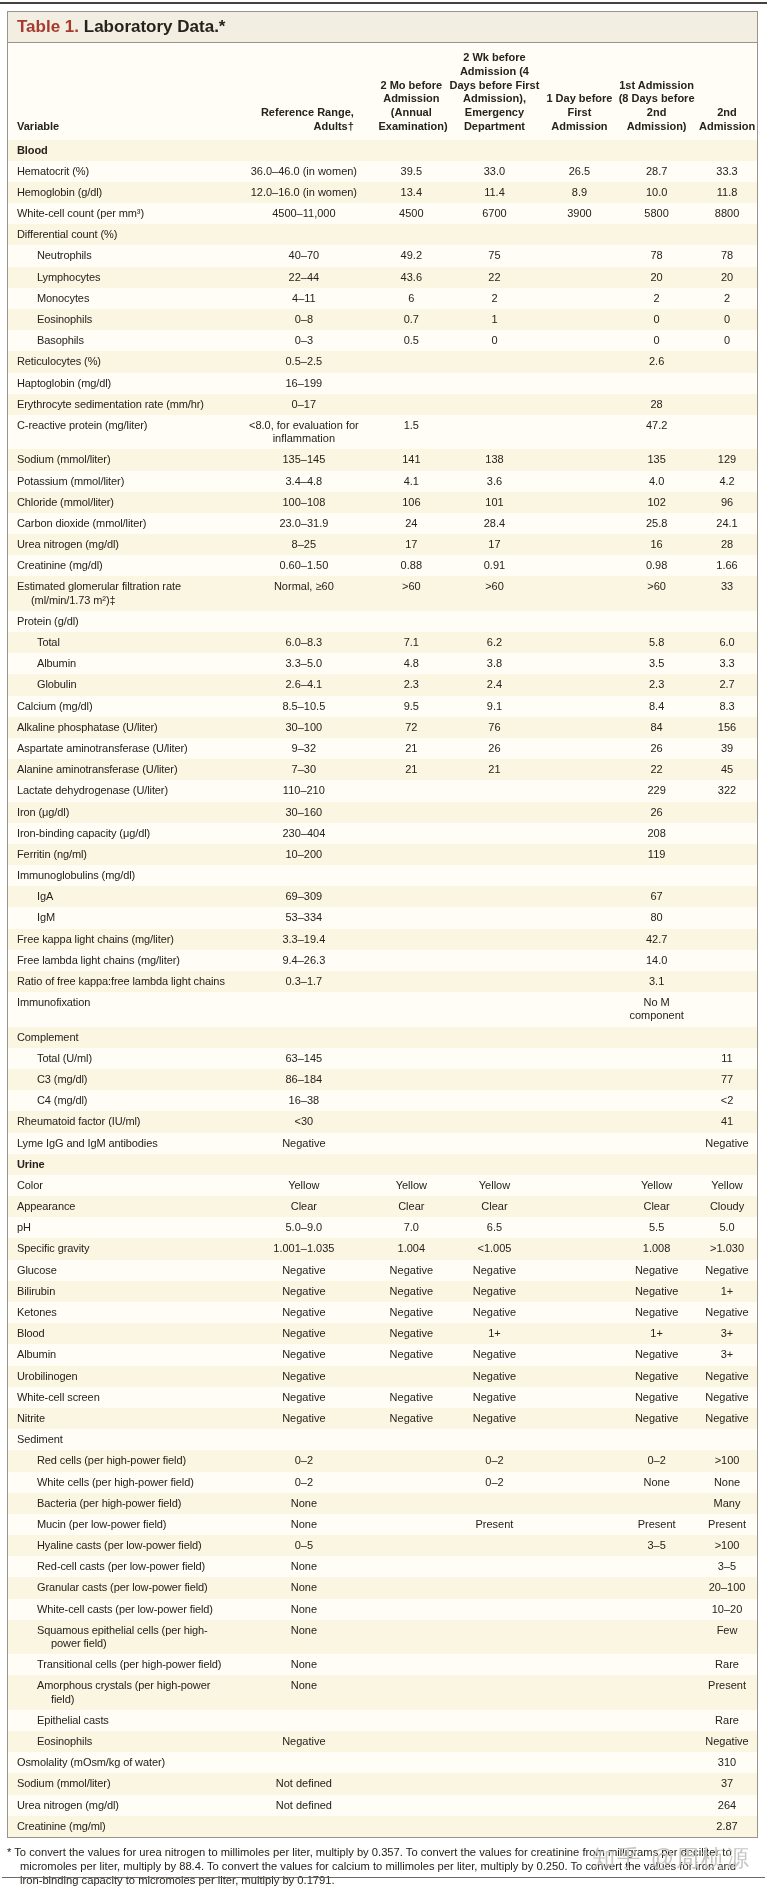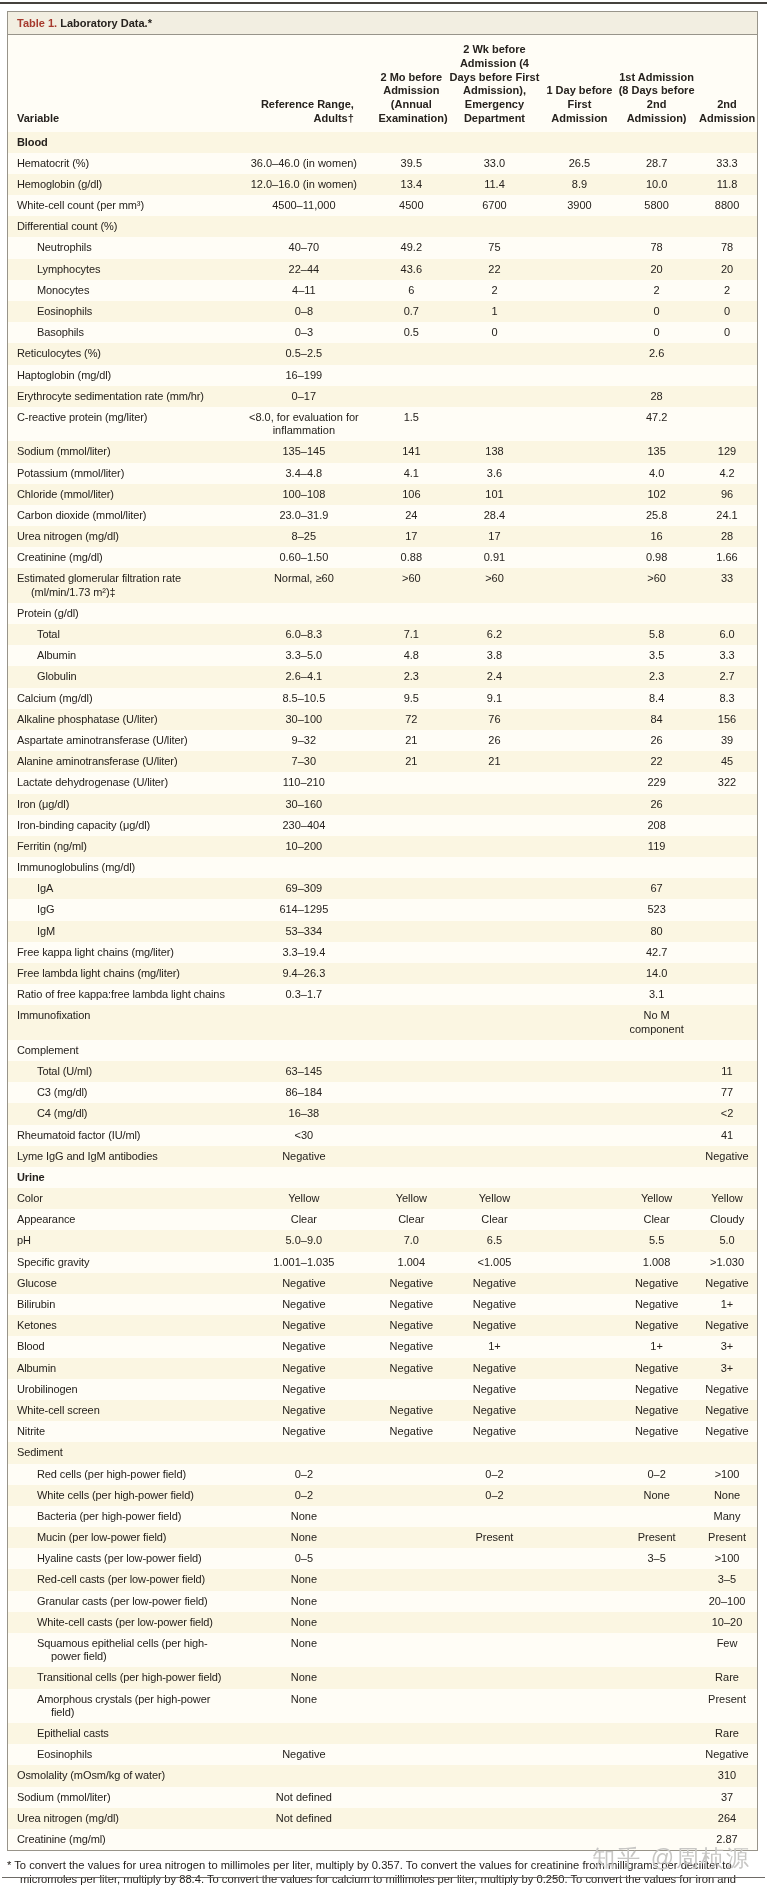--- a/index.html
+++ b/index.html
@@ -12,21 +12,21 @@
   .top-line{height:2px;background:#45423e;margin:2px 0 0 0;}
   .table-box{
     margin:7px 9px 0 7px;
     border:1px solid #98948a;
     background:#fffdf6;
   }
   .title-bar{
     background:#f2eee1;
     border-bottom:1px solid #98948a;
     padding:5px 9px 5px 9px;
-    font-size:11px;font-weight:bold;color:#26221e;
+    font-size:17px;font-weight:bold;color:#26221e;
   }
   .title-label{color:#a63a2e;}
   table{
     width:100%;border-collapse:collapse;table-layout:fixed;
     font-size:11px;color:#26221e;
   }
   col.c0{width:29.8%}col.c1{width:19.4%}col.c2{width:9.3%}
   col.c3{width:12.9%}col.c4{width:9.8%}col.c5{width:10.8%}col.c6{width:8.0%}
   thead th{
     font-weight:bold;vertical-align:bottom;text-align:center;
@@ -464,31 +464,20 @@
           </td>
           <td class="val">69–309</td>
           <td class="val"></td>
           <td class="val"></td>
           <td class="val"></td>
           <td class="val">67</td>
           <td class="val"></td>
         </tr>
         <tr>
           <td class="var ind1">
-            <div class="lbl">IgG</div>
-          </td>
-          <td class="val">614–1295</td>
-          <td class="val"></td>
-          <td class="val"></td>
-          <td class="val"></td>
-          <td class="val">523</td>
-          <td class="val"></td>
-        </tr>
-        <tr>
-          <td class="var ind1">
             <div class="lbl">IgM</div>
           </td>
           <td class="val">53–334</td>
           <td class="val"></td>
           <td class="val"></td>
           <td class="val"></td>
           <td class="val">80</td>
           <td class="val"></td>
         </tr>
         <tr>

